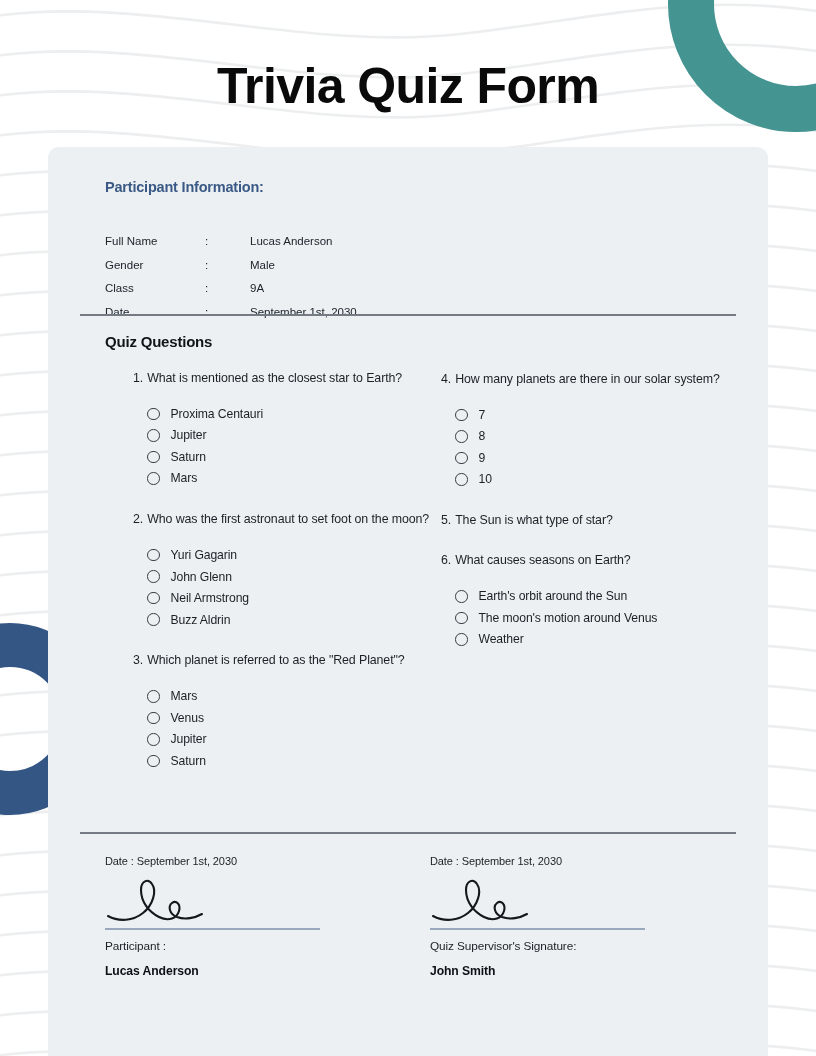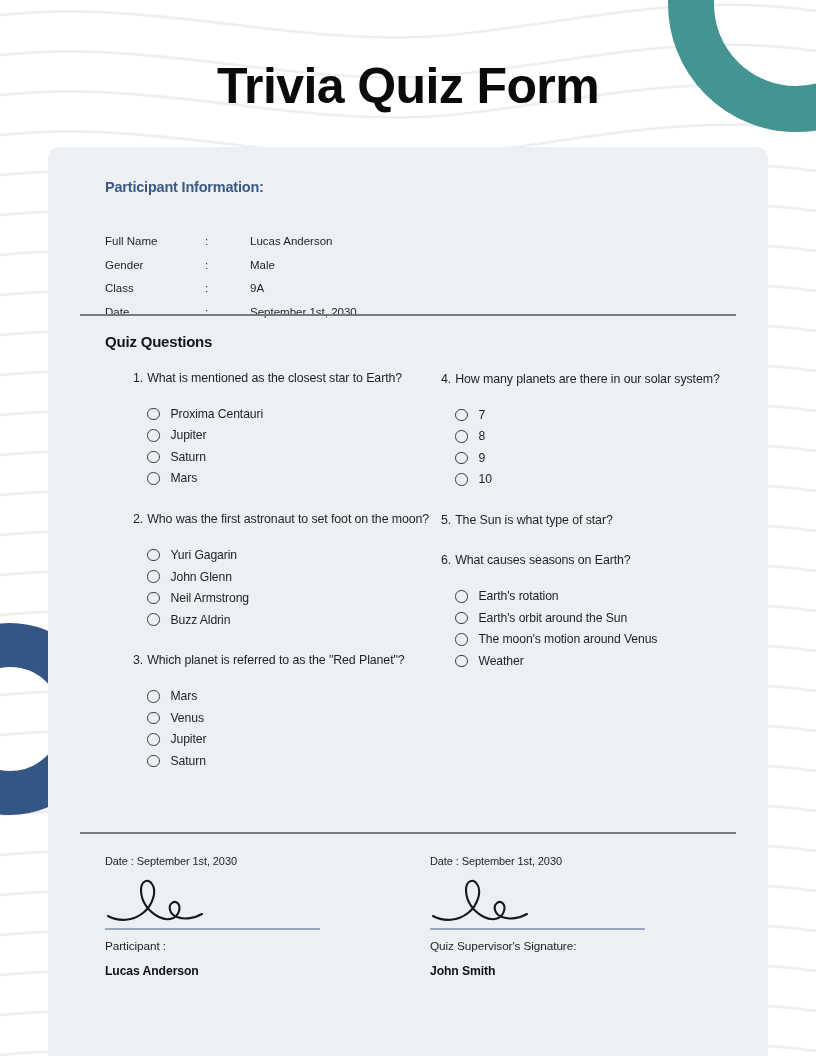--- a/index.html
+++ b/index.html
@@ -380,24 +380,20 @@
     </div>
 
     <div class="question">
       <div class="q-text">
         <span class="q-num">6.</span>
         <span class="q-body">What causes seasons on Earth?</span>
       </div>
       <div class="options">
         <label class="option">
           <span class="radio"></span>
-          <span>Earth's rotation</span>
-        </label>
-        <label class="option">
-          <span class="radio"></span>
           <span>Earth's orbit around the Sun</span>
         </label>
         <label class="option">
           <span class="radio"></span>
           <span>The moon's motion around Venus</span>
         </label>
         <label class="option">
           <span class="radio"></span>
           <span>Weather</span>
         </label>

